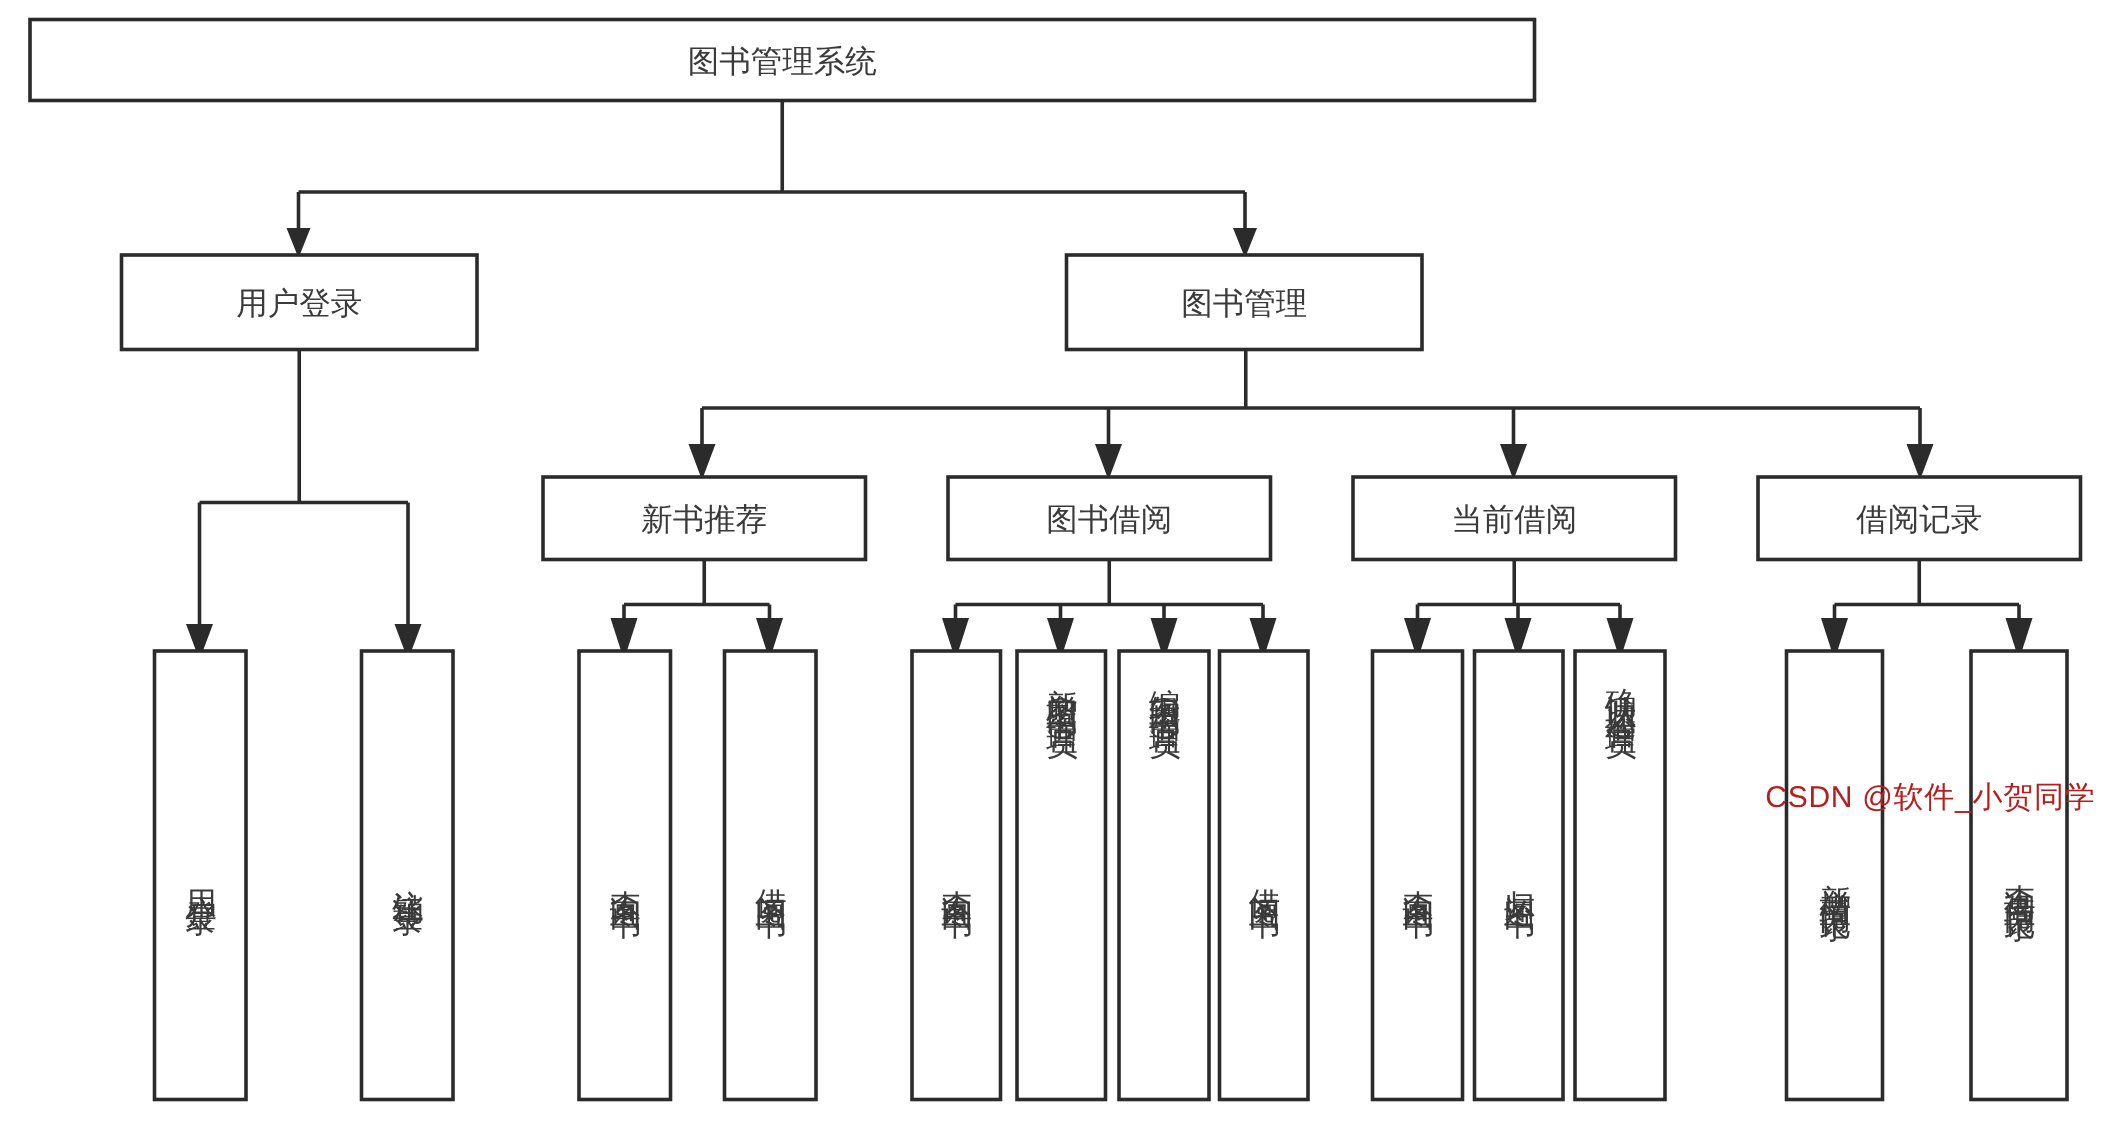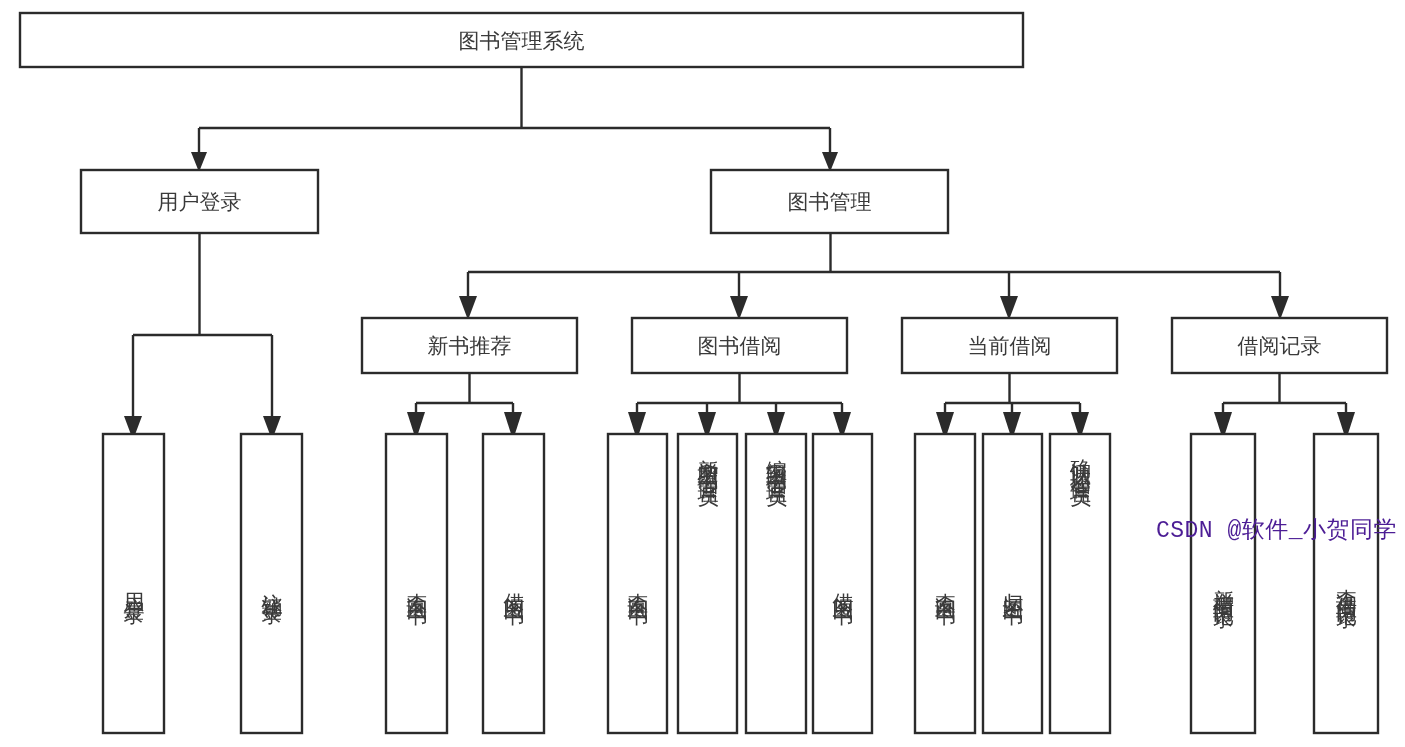--- a/index.html
+++ b/index.html
@@ -66,23 +66,23 @@
     font-size: 21px;
     line-height: 1;
     color: #3a3a3a;
     letter-spacing: 4px;
     white-space: nowrap;
   }
   .watermark {
     position: absolute;
     right: 8px;
     bottom: 4px;
-    font-family: Liberation Mono, monospace;
-    font-size: 23px;
-    color: #4c1d95;
+    font-family: Liberation Sans, sans-serif;
+    font-size: 20px;
+    color: #b91c1c;
     white-space: nowrap;
     letter-spacing: 0.5px;
   }
 </style>
 </head>
 <body>
 
 <div id="diagram-root">
 
   <svg id="flow-svg" viewBox="0 0 1405 747">

